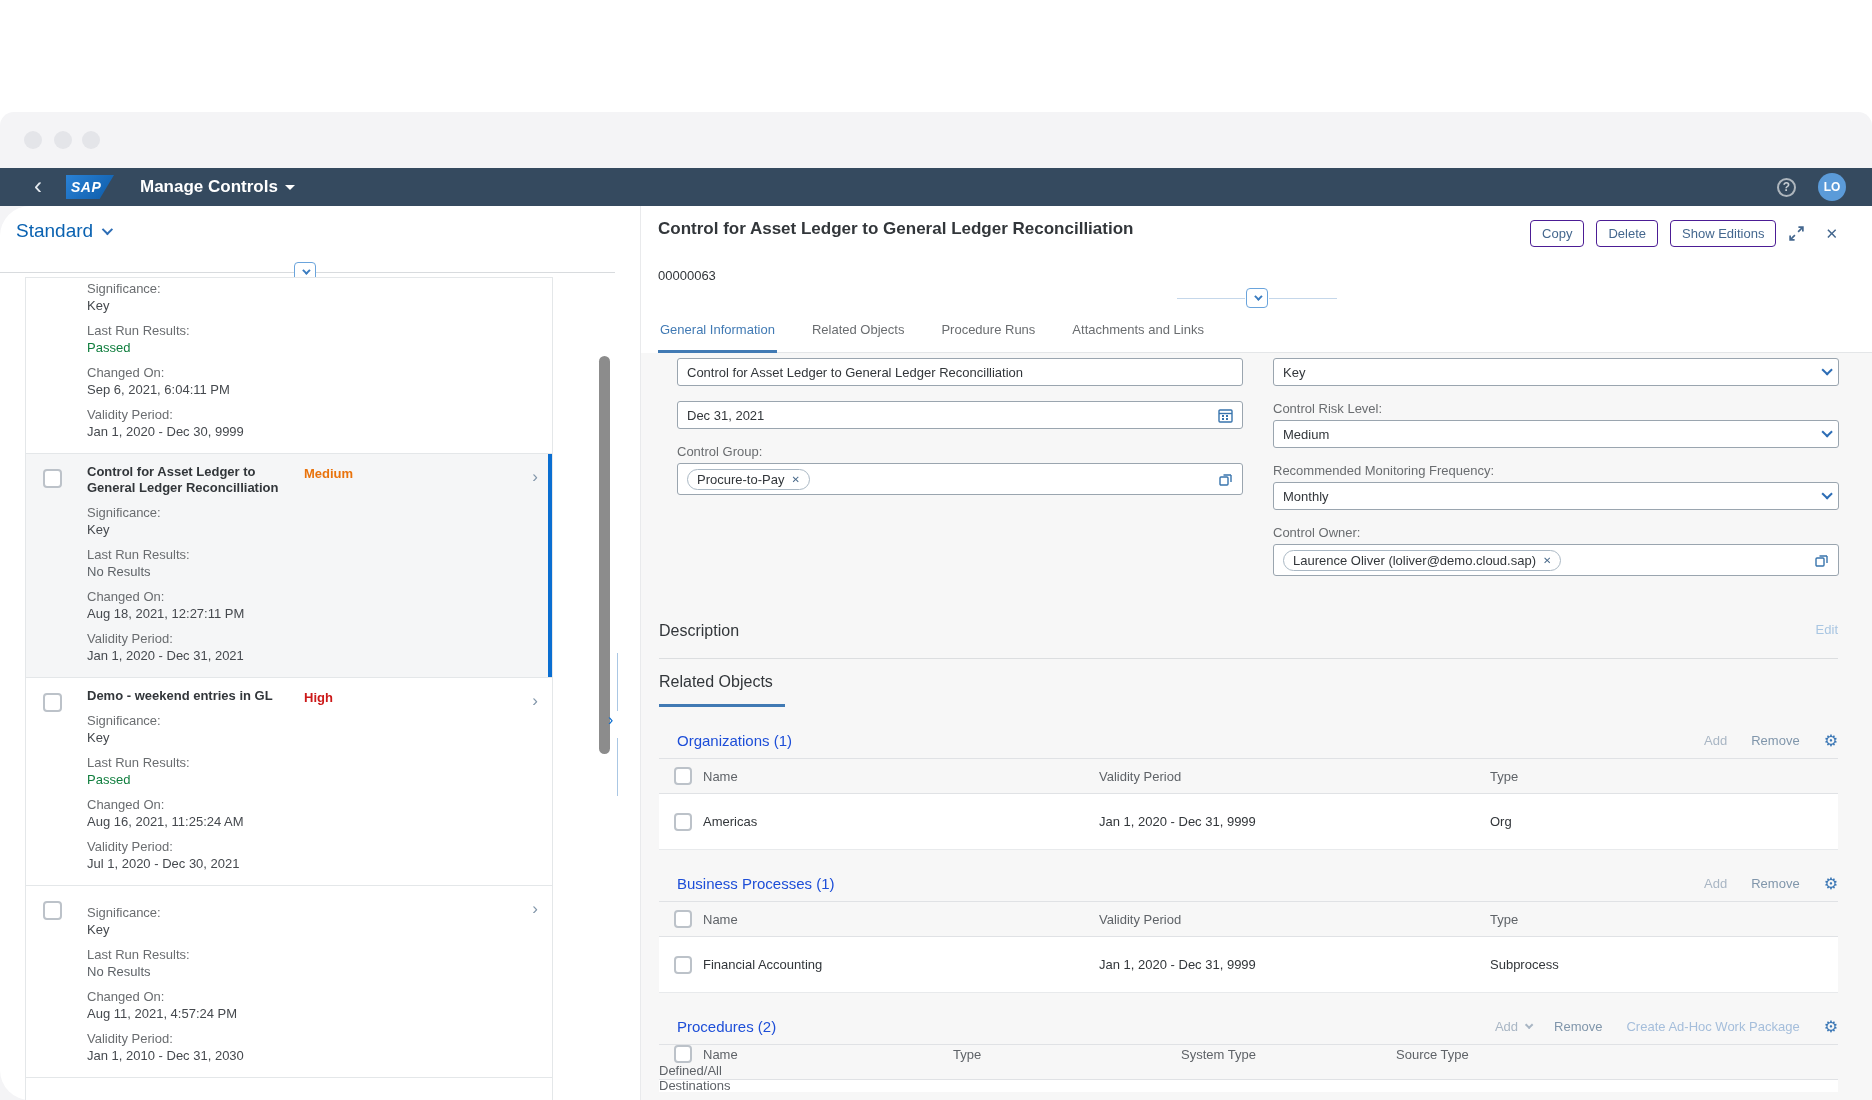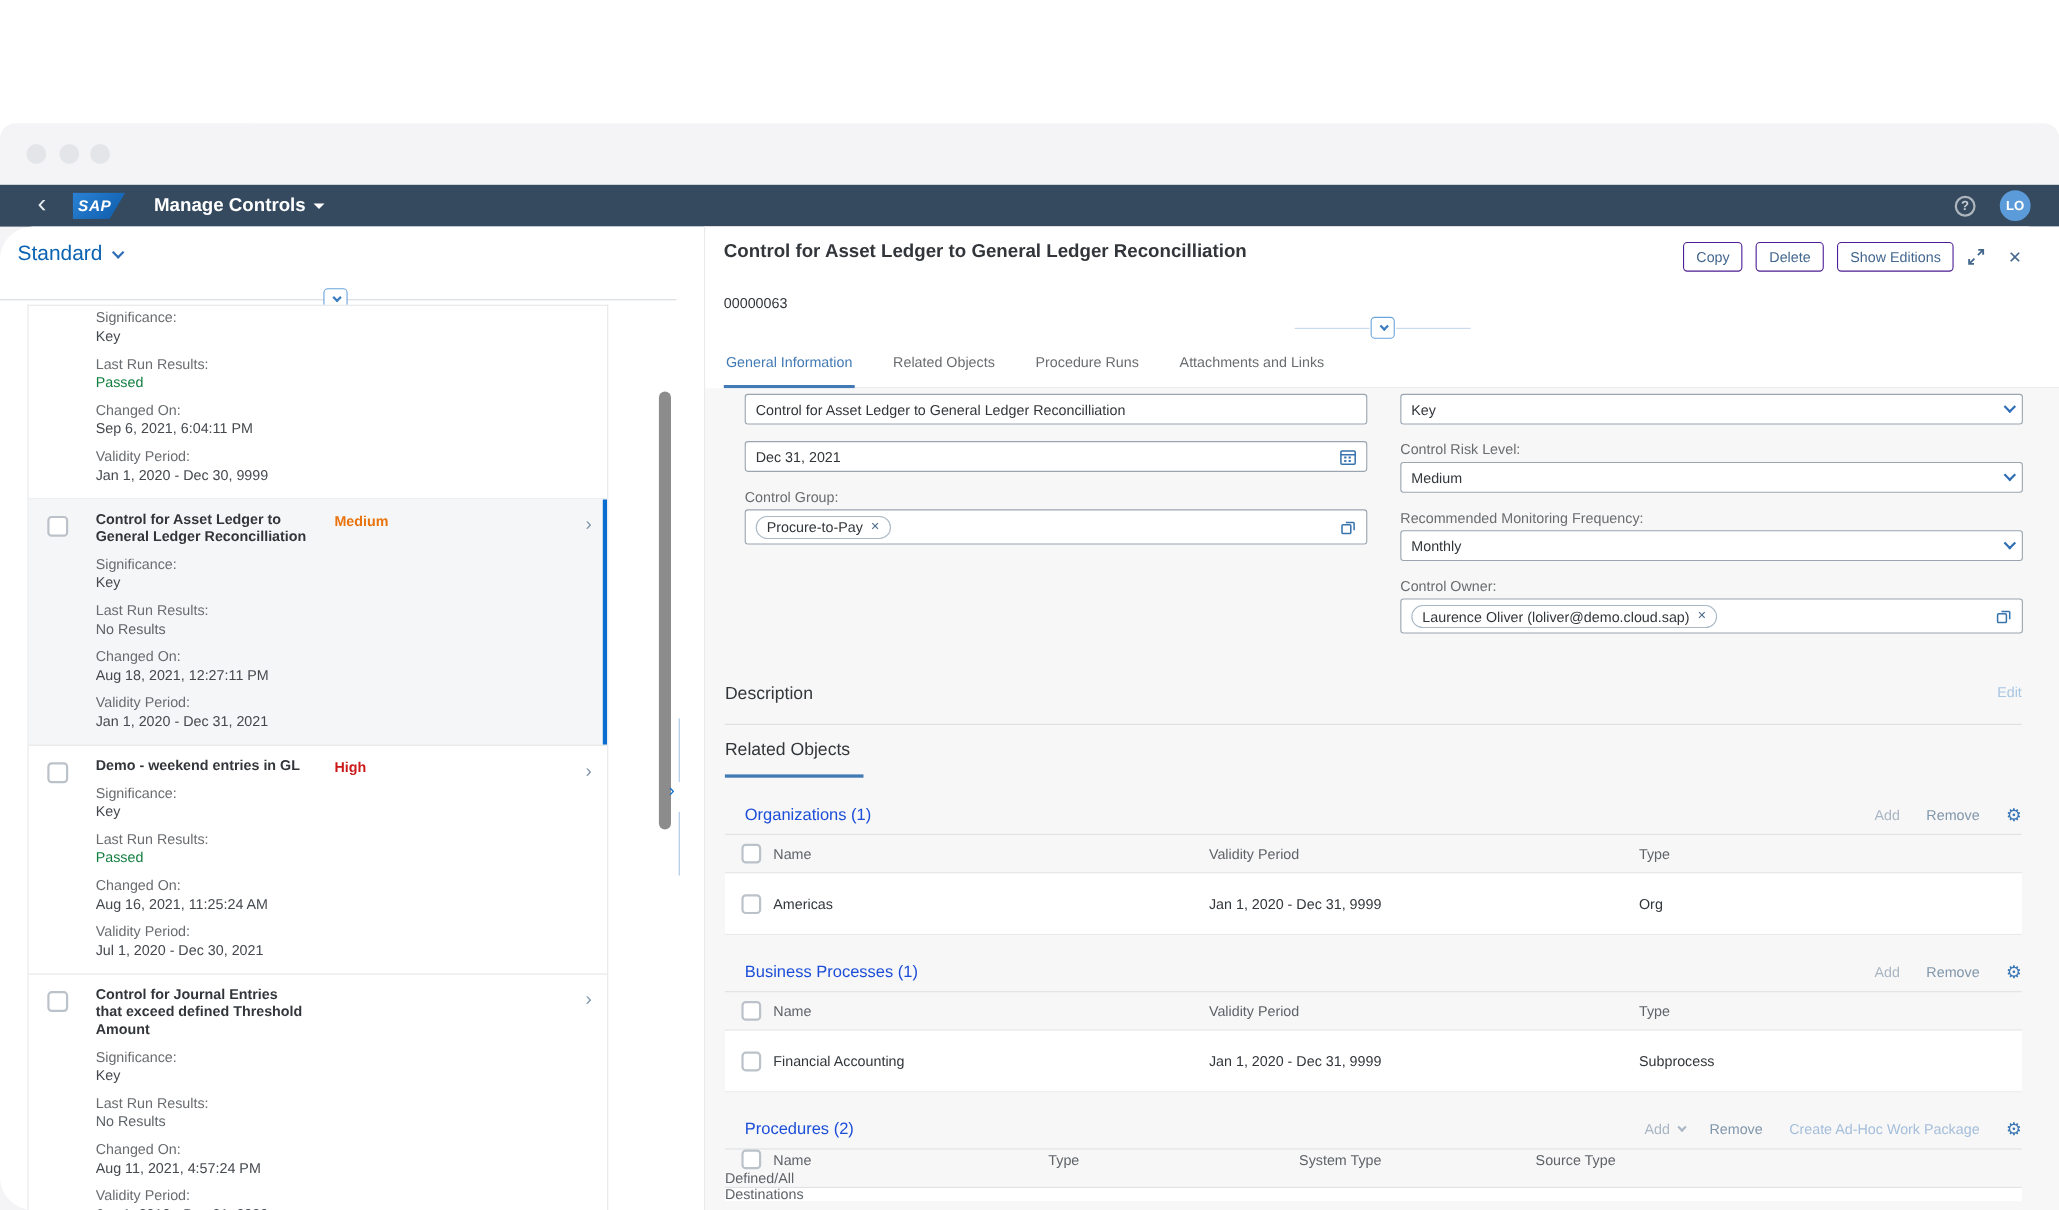--- a/index.html
+++ b/index.html
@@ -207,21 +207,20 @@
             <div class="v">Aug 16, 2021, 11:25:24 AM</div>
             </div>
           <div class="kv">
               <div class="k">Validity Period:</div>
             <div class="v">Jul 1, 2020 - Dec 30, 2021</div>
             </div>
         </div>
 
         <div class="litem">
           <span class="cb"></span>
-          <div class="litem-title" style="width:190px;">Control for Journal Entries that exceed defined Threshold Amount</div>
           <span class="litem-chev">›</span>
           <div class="kv">
               <div class="k">Significance:</div>
             <div class="v">Key</div>
             </div>
           <div class="kv">
               <div class="k">Last Run Results:</div>
             <div class="v" style="color: rgb(94, 99, 104);">No Results</div>
             </div>
           <div class="kv">

